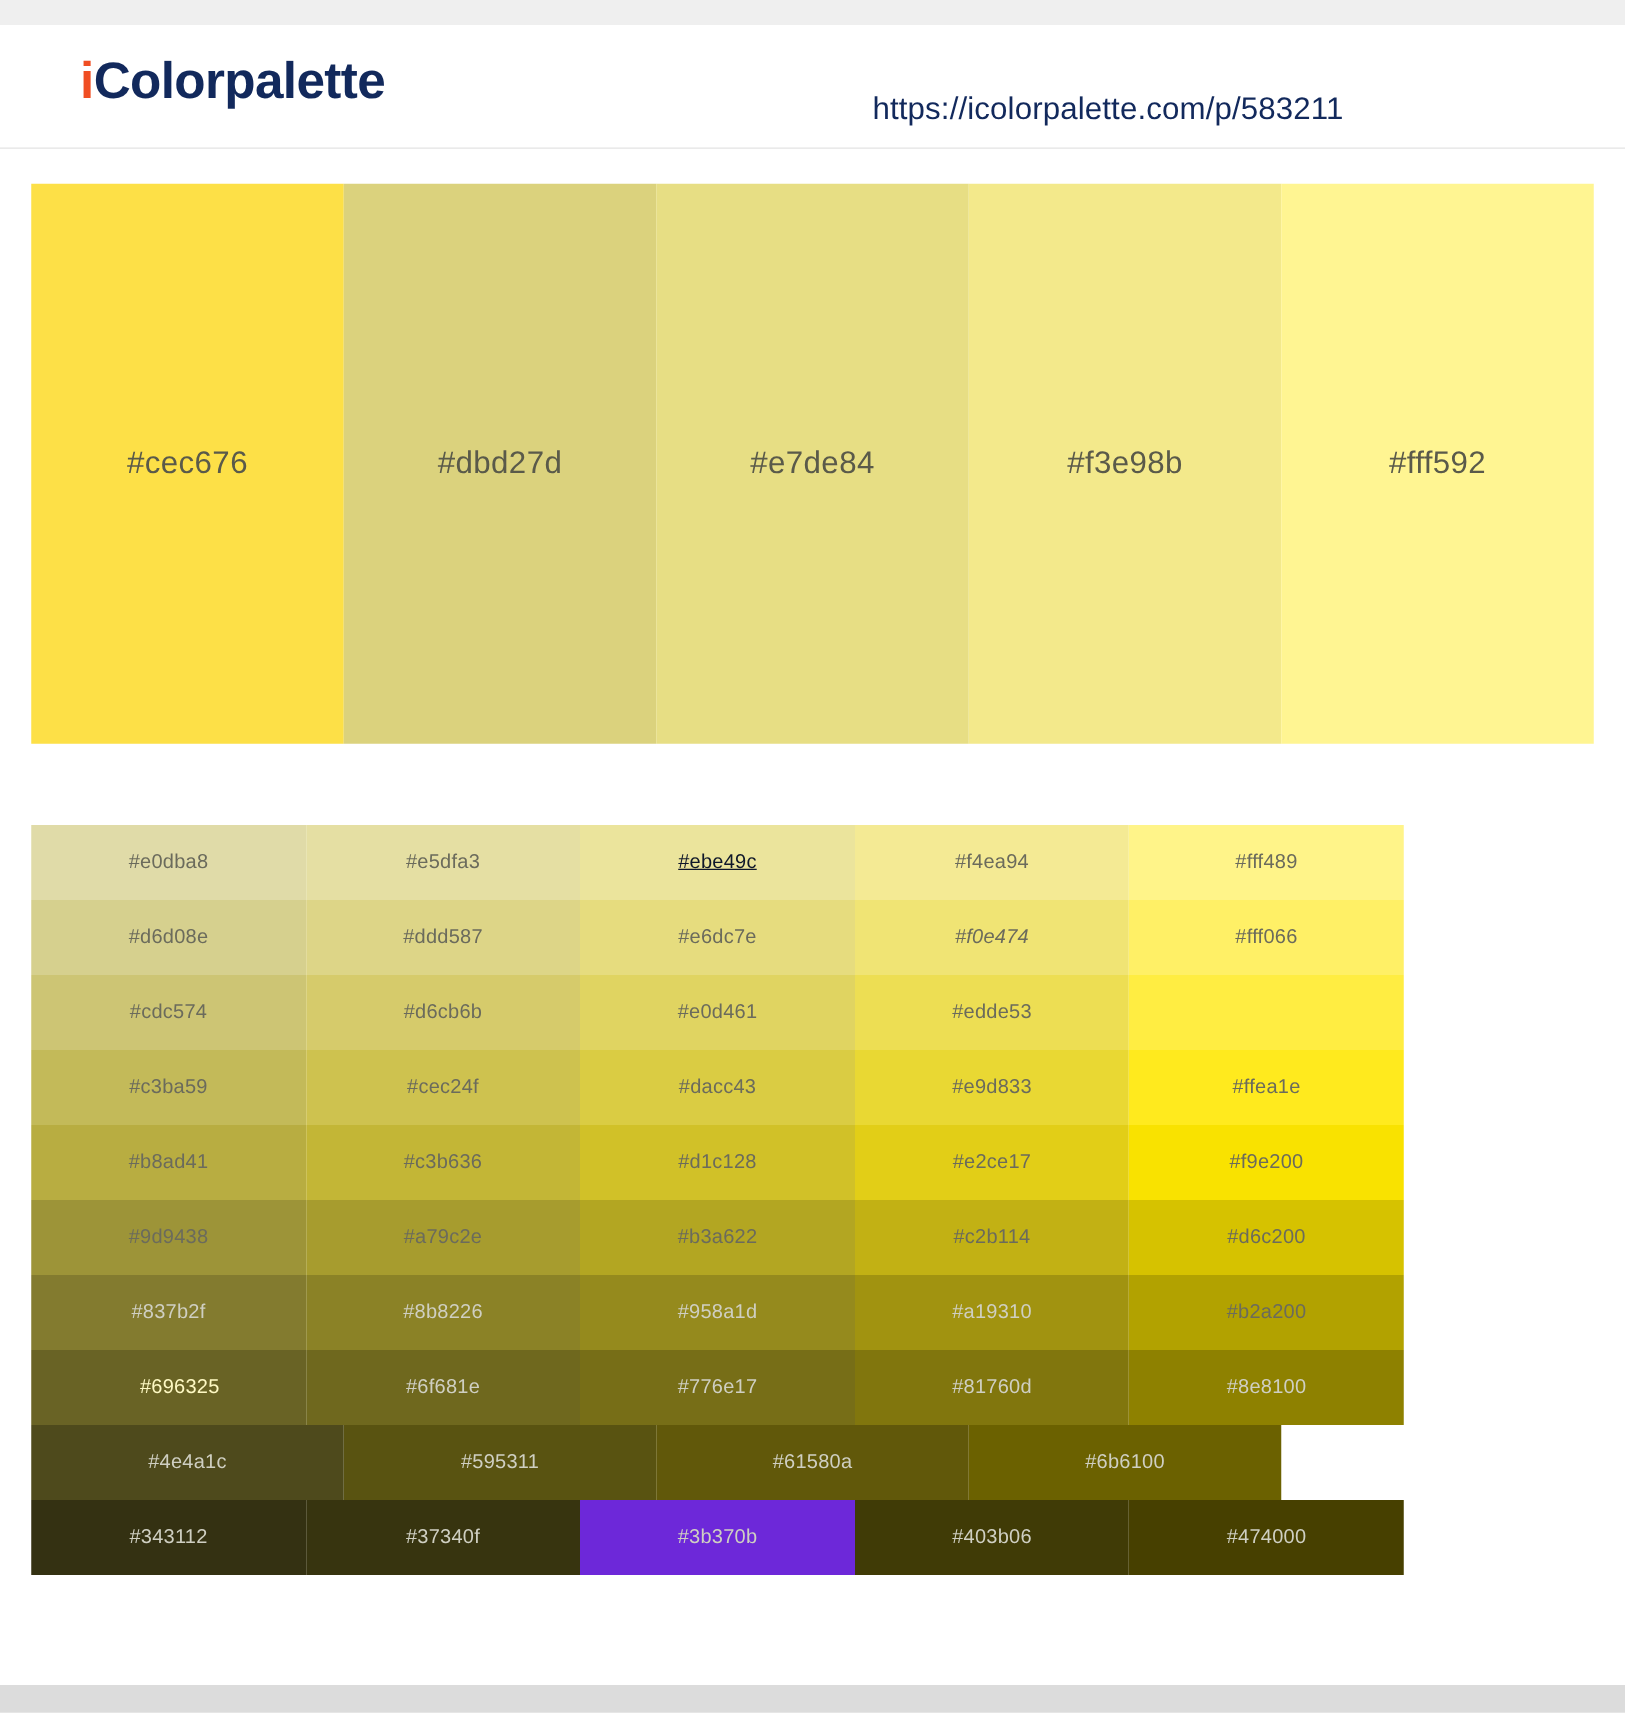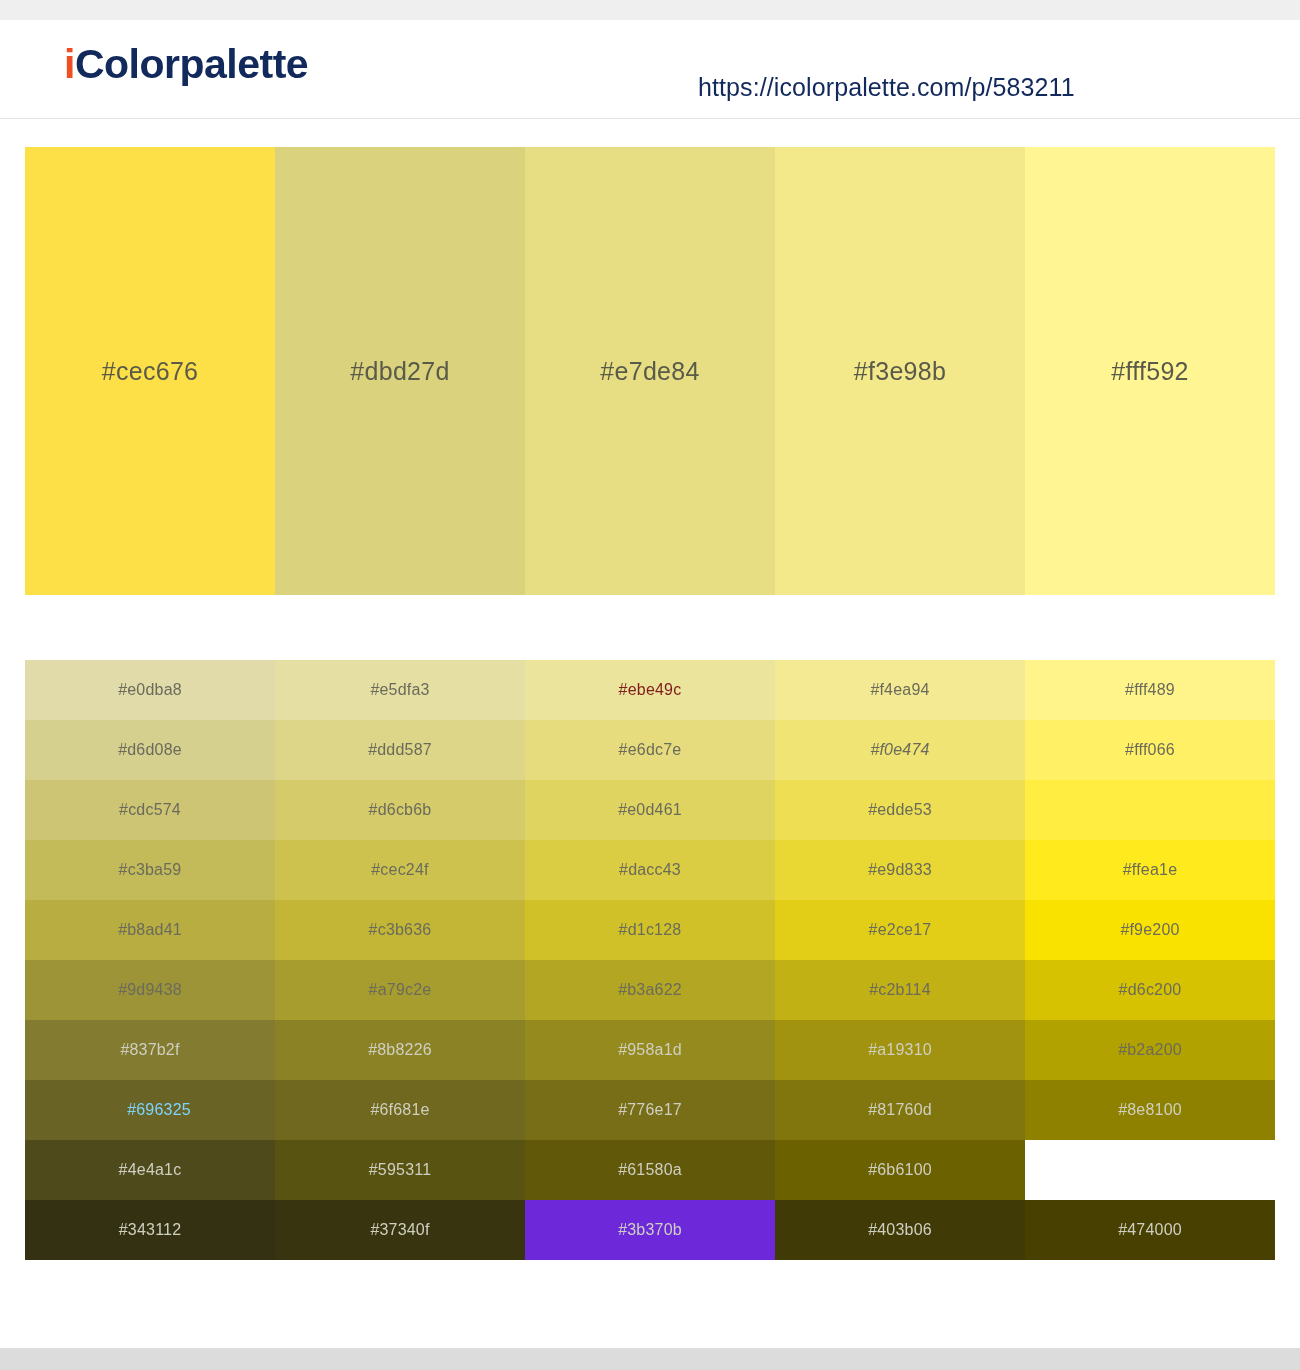--- a/index.html
+++ b/index.html
@@ -78,21 +78,21 @@
     color: #5a5a4a;
     font-family: "Liberation Sans", sans-serif;
     letter-spacing: 0.3px;
   }
 
   
   .shade-grid {
     position: absolute;
     left: 25px;
     top: 640px;
-    width: 1250px;
+    width: 1098px;
     display: flex;
     flex-direction: column;
   }
   .shade-row {
     display: flex;
     height: 60px;
   }
   .shade-cell {
     width: 250px;
     height: 60px;
@@ -158,21 +158,21 @@
 
   <div class="shade-grid">
       <div class="shade-row">
         <div class="shade-cell" style="background: rgb(224, 219, 168);">
           <div class="shade-label" style="color: rgb(107, 107, 92);">#e0dba8</div>
         </div>
         <div class="shade-cell" style="background: rgb(229, 223, 163);">
           <div class="shade-label" style="color: rgb(107, 107, 92);">#e5dfa3</div>
         </div>
         <div class="shade-cell" style="background: rgb(235, 228, 156);">
-          <div class="shade-label" style="color: #7f1d1d;">#ebe49c</div>
+          <div class="shade-label" style="color: #0f172a; text-decoration: underline;">#ebe49c</div>
         </div>
         <div class="shade-cell" style="background: rgb(244, 234, 148);">
           <div class="shade-label" style="color: rgb(107, 107, 92);">#f4ea94</div>
         </div>
         <div class="shade-cell" style="background: rgb(255, 244, 137);">
           <div class="shade-label" style="color: rgb(107, 107, 92);">#fff489</div>
         </div>
       </div>
       <div class="shade-row">
         <div class="shade-cell" style="background: rgb(214, 208, 142);">
@@ -271,21 +271,21 @@
         </div>
         <div class="shade-cell" style="background: rgb(161, 147, 16);">
           <div class="shade-label" style="color: rgb(207, 207, 194);">#a19310</div>
         </div>
         <div class="shade-cell" style="background: rgb(178, 162, 0);">
           <div class="shade-label" style="color: rgb(107, 107, 92);">#b2a200</div>
         </div>
       </div>
       <div class="shade-row">
         <div class="shade-cell" style="background: rgb(105, 99, 37);">
-          <div class="shade-label" style="color: #7dd3fc; padding-left: 18px;">#696325</div>
+          <div class="shade-label" style="color: #fef9c3; padding-left: 18px;">#696325</div>
         </div>
         <div class="shade-cell" style="background: rgb(111, 104, 30);">
           <div class="shade-label" style="color: rgb(207, 207, 194);">#6f681e</div>
         </div>
         <div class="shade-cell" style="background: rgb(119, 110, 23);">
           <div class="shade-label" style="color: rgb(207, 207, 194);">#776e17</div>
         </div>
         <div class="shade-cell" style="background: rgb(129, 118, 13);">
           <div class="shade-label" style="color: rgb(207, 207, 194);">#81760d</div>
         </div>

